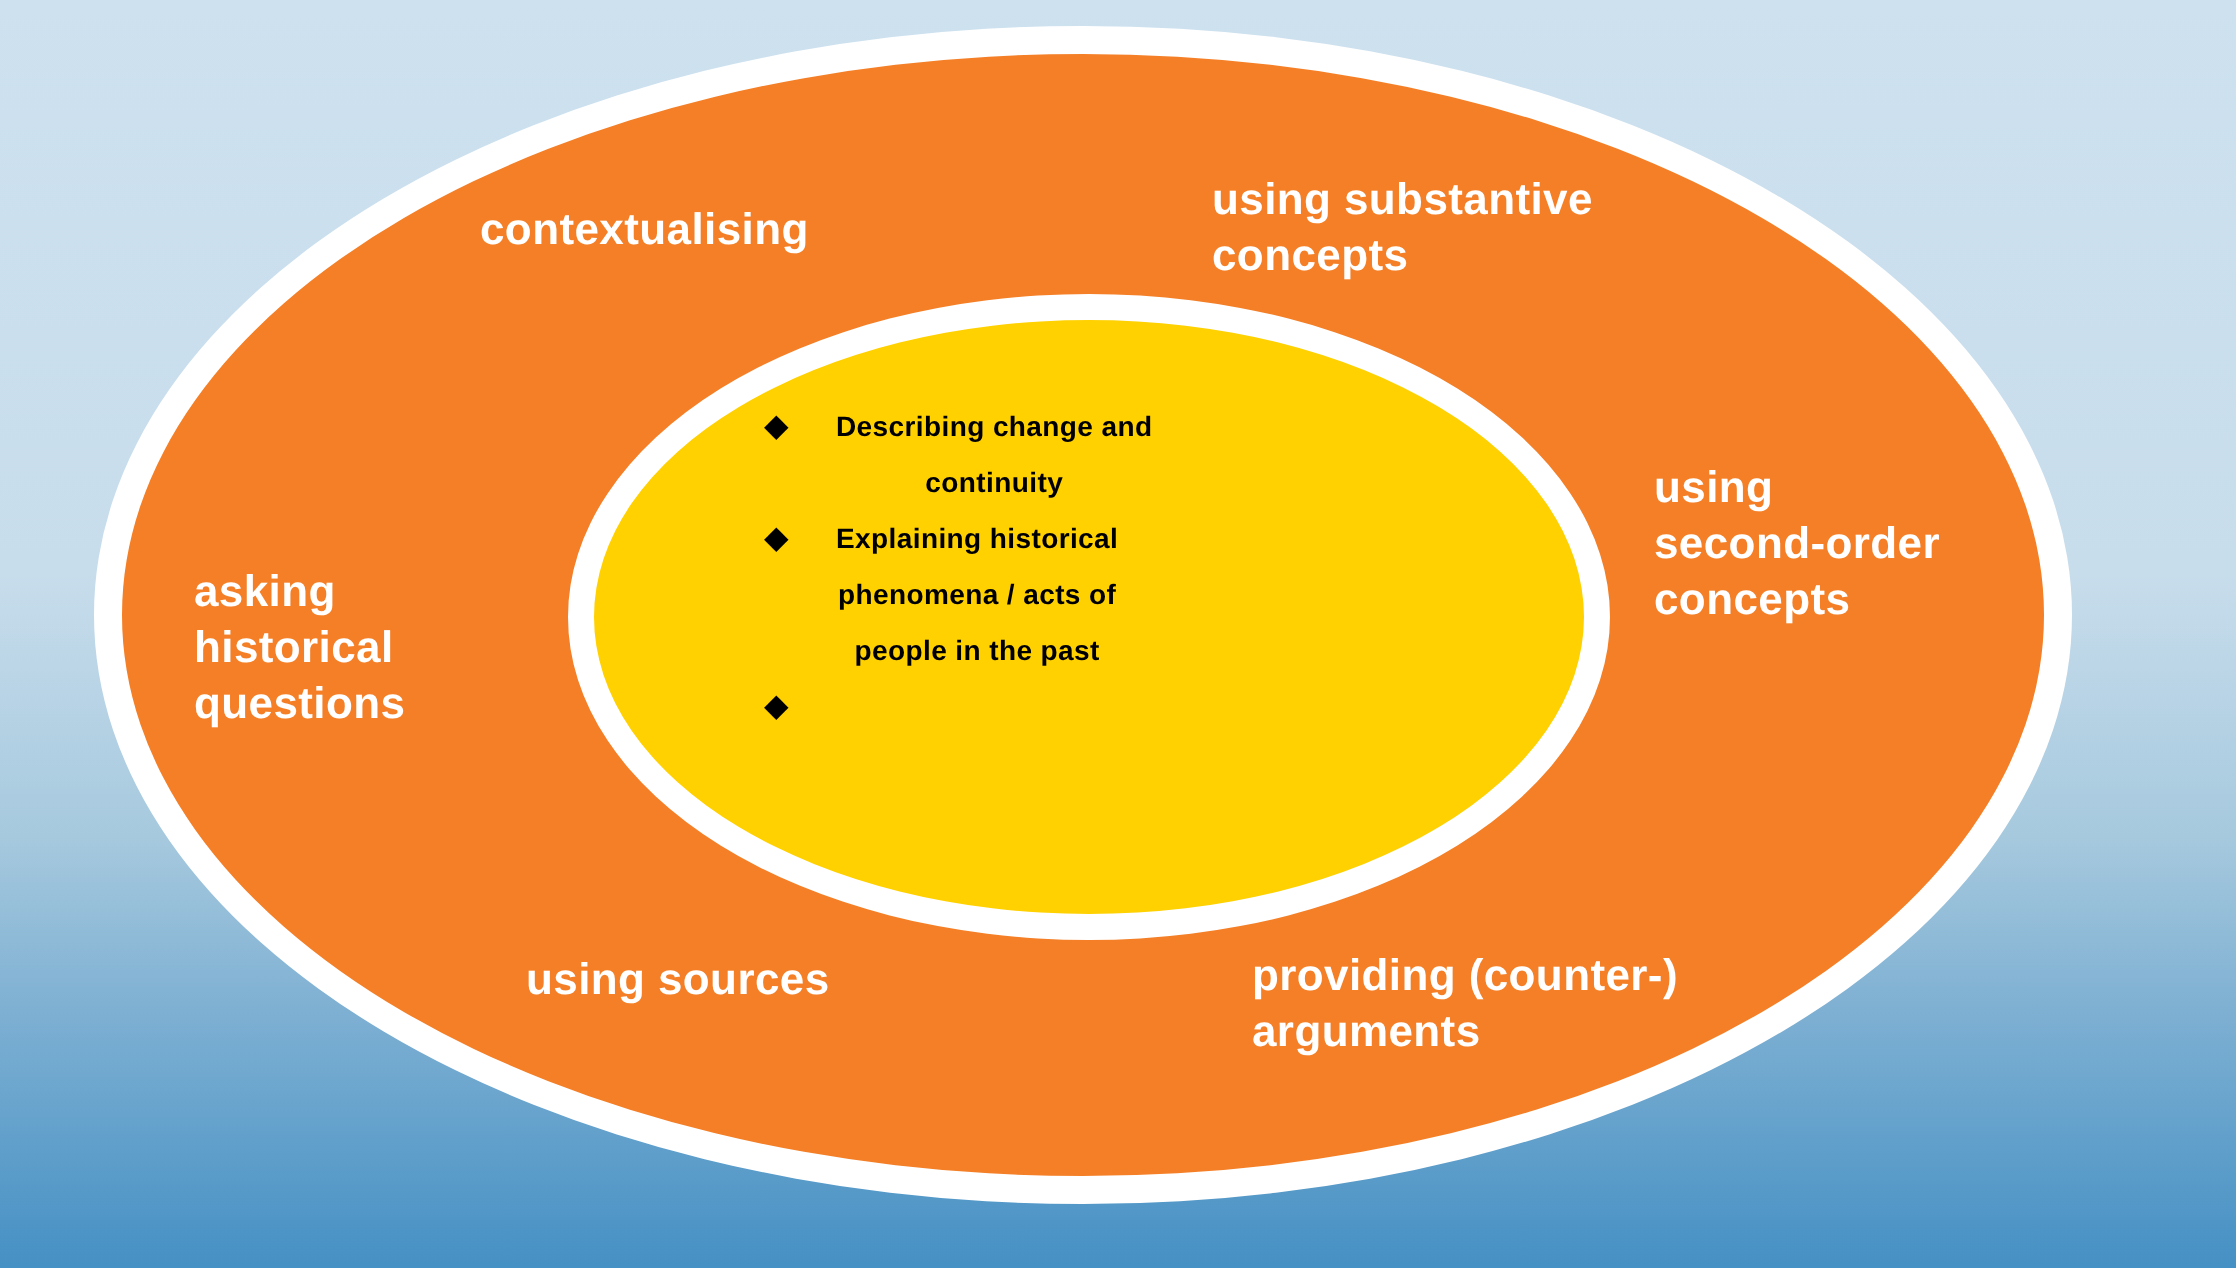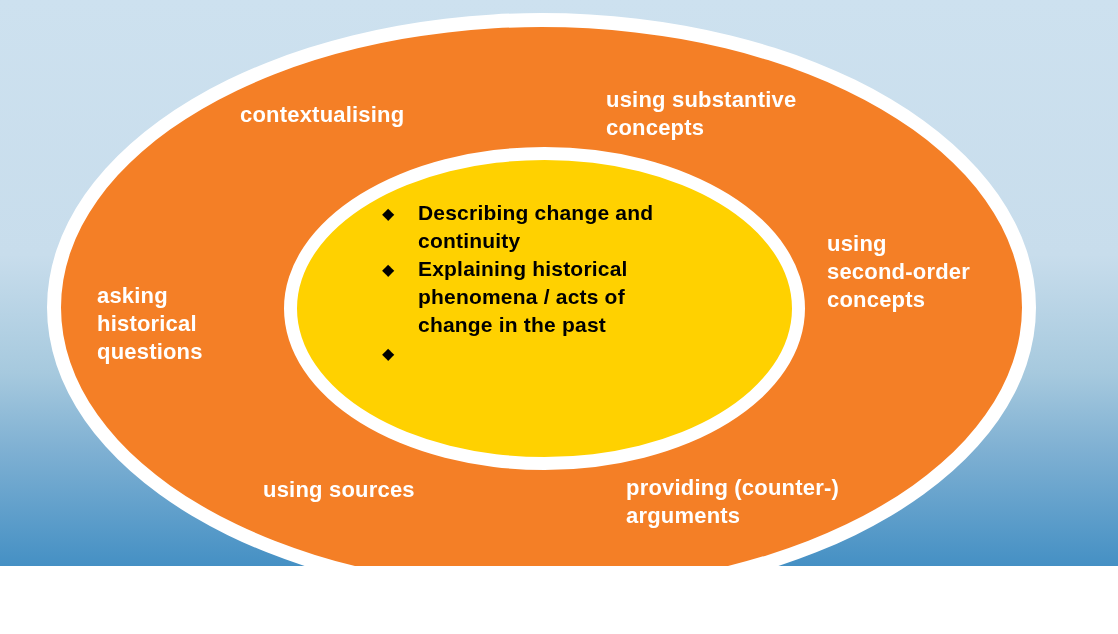--- a/index.html
+++ b/index.html
@@ -3,21 +3,21 @@
 <meta charset="utf-8">
 <style>
   * { margin: 0; padding: 0; box-sizing: border-box; }
   html, body { width: 1118px; height: 634px; overflow: hidden; }
   body {
     font-family: "Liberation Sans", sans-serif;
   }
   .stage {
     position: relative;
     width: 1118px;
-    height: 566px;
+    height: 634px;
     background: linear-gradient(180deg,
       #cde1ef 0%,
       #c8ddec 45%,
       #a6c9de 66%,
       #80b1d3 79%,
       #4590c4 100%);
     overflow: hidden;
   }
   .outer-ellipse {
     position: absolute;
@@ -66,25 +66,26 @@
   }
   .bullet-glyph {
     flex: 0 0 36px;
     font-size: 16px;
     line-height: 28px;
     color: #000000;
     padding-top: 1px;
   }
   .bullet-text {
     color: #000000;
-    font-size: 21px;
+    font-size: 14px;
     font-weight: 700;
     line-height: 28px;
     white-space: pre-line;
     letter-spacing: 0.2px;
+    text-align: center;
   }
 </style>
 </head>
 <body>
 
 <div class="stage">
 
   <div class="outer-ellipse"></div>
 
   <div class="ring-label lbl-contextualising">contextualising</div>
@@ -110,20 +111,20 @@
   <ul class="bullet-list">
     <li class="bullet-item">
       <span class="bullet-glyph">◆</span>
       <span class="bullet-text">Describing change and
 continuity</span>
     </li>
     <li class="bullet-item">
       <span class="bullet-glyph">◆</span>
       <span class="bullet-text">Explaining historical
 phenomena / acts of
-change in the past</span>
+people in the past</span>
     </li>
     <li class="bullet-item">
       <span class="bullet-glyph">◆</span>
     </li>
   </ul>
 
 </div>
 
 </body></html>

